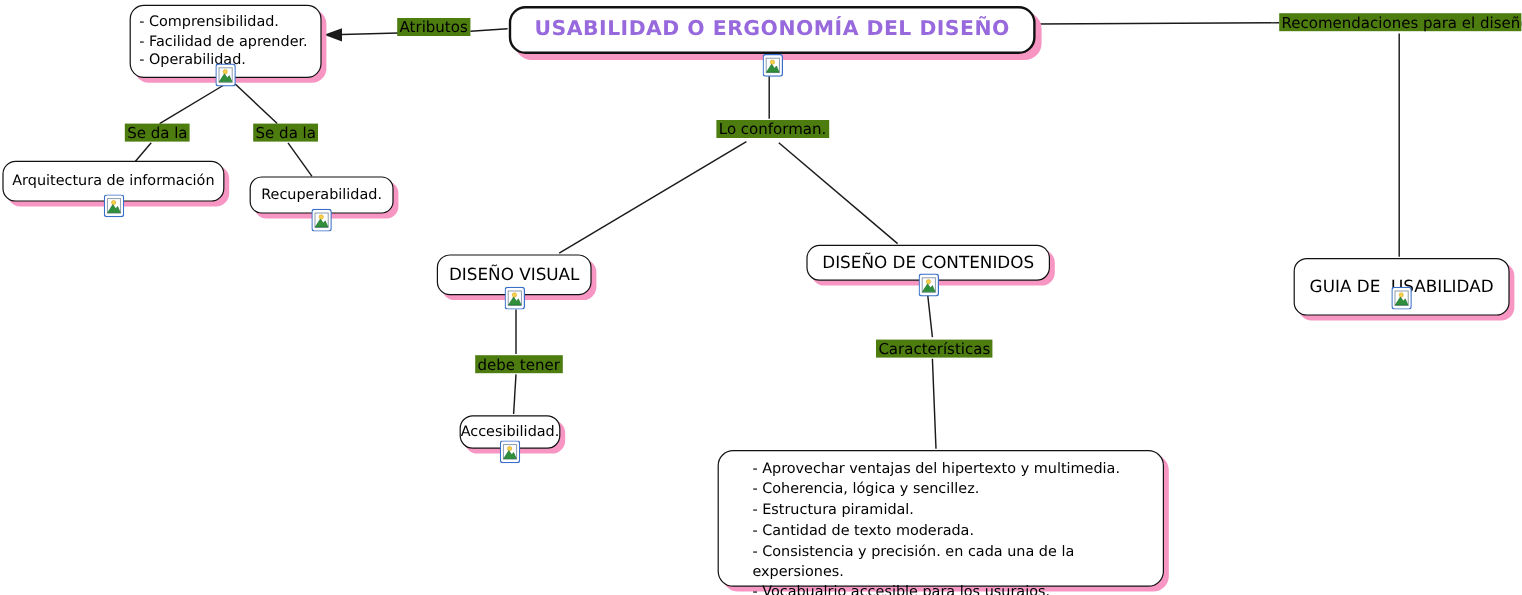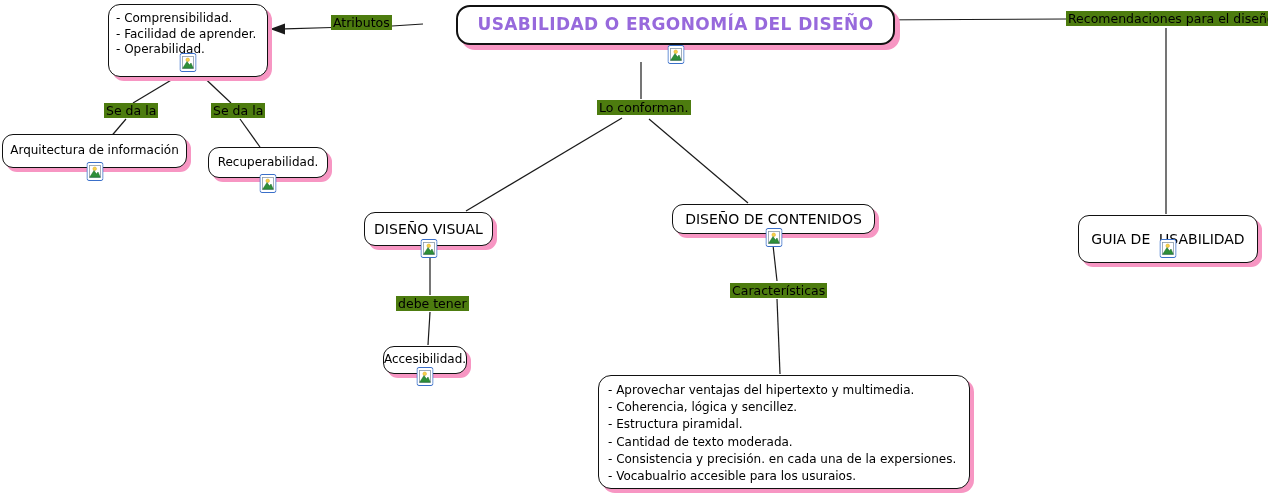--- a/index.html
+++ b/index.html
@@ -66,55 +66,55 @@
 
       <line x1="773" y1="245" x2="777" y2="281"></line>
       <line x1="777" y1="299" x2="780" y2="374"></line>
 
       <line x1="864" y1="20" x2="1066" y2="19"></line>
       <line x1="1166" y1="28" x2="1166" y2="214"></line>
     </g>
     <polygon points="270,29 285,23.5 285,34.5" fill="#1a1a1a"></polygon>
   </svg>
 
-  <div class="node listbox" style="left:108px; top:4px; width:160px; height:73px; border-radius:12px;">
+  <div class="node listbox" style="left:108px; top:4px; width:160px; height:61px; border-radius:12px;">
     <div class="attr-lines">
       <div>- Comprensibilidad.</div>
       <div>- Facilidad de aprender.</div>
       <div>- Operabilidad.</div>
     </div>
     <svg class="res-icon" style="top:48px;" viewBox="0 0 17 19">
       <rect x="0.5" y="0.5" width="16" height="18" rx="2" fill="#ffffff" stroke="#3a6fc9"></rect>
       <rect x="3" y="3.5" width="11" height="12" fill="#ffffff" stroke="#8899aa" stroke-width="0.8"></rect>
       <circle cx="8.2" cy="6.8" r="1.8" fill="#f7d24a" stroke="#d9a520" stroke-width="0.5"></circle>
       <path d="M3.2 15.2 L7.5 8.5 L10 12 L11.5 10 L13.8 15.2 Z" fill="#2f8f3a" stroke="#1c6b28" stroke-width="0.5"></path>
     </svg>
   </div>
 
-  <div class="node titlebox" style="left:424px; top:5px; width:439px; height:40px;margin-left:32px;">
+  <div class="node titlebox" style="left:424px; top:5px; width:439px; height:40px;">
     <span>USABILIDAD O ERGONOMÍA DEL DISEÑO</span>
     <svg class="res-icon" style="top:38px;" viewBox="0 0 17 19">
       <rect x="0.5" y="0.5" width="16" height="18" rx="2" fill="#ffffff" stroke="#3a6fc9"></rect>
       <rect x="3" y="3.5" width="11" height="12" fill="#ffffff" stroke="#8899aa" stroke-width="0.8"></rect>
       <circle cx="8.2" cy="6.8" r="1.8" fill="#f7d24a" stroke="#d9a520" stroke-width="0.5"></circle>
       <path d="M3.2 15.2 L7.5 8.5 L10 12 L11.5 10 L13.8 15.2 Z" fill="#2f8f3a" stroke="#1c6b28" stroke-width="0.5"></path>
     </svg>
   </div>
 
   <div class="node" style="left:2px; top:134px; width:185px; height:34px;">
     <span>Arquitectura de información</span>
     <svg class="res-icon" style="top:27px;" viewBox="0 0 17 19">
       <rect x="0.5" y="0.5" width="16" height="18" rx="2" fill="#ffffff" stroke="#3a6fc9"></rect>
       <rect x="3" y="3.5" width="11" height="12" fill="#ffffff" stroke="#8899aa" stroke-width="0.8"></rect>
       <circle cx="8.2" cy="6.8" r="1.8" fill="#f7d24a" stroke="#d9a520" stroke-width="0.5"></circle>
       <path d="M3.2 15.2 L7.5 8.5 L10 12 L11.5 10 L13.8 15.2 Z" fill="#2f8f3a" stroke="#1c6b28" stroke-width="0.5"></path>
     </svg>
   </div>
 
-  <div class="node" style="left:208px; top:147px; width:120px; height:31px;">
+  <div class="node" style="left:208px; top:147px; width:120px; height:31px;border-radius:10px;">
     <span>Recuperabilidad.</span>
     <svg class="res-icon" style="top:26px;" viewBox="0 0 17 19">
       <rect x="0.5" y="0.5" width="16" height="18" rx="2" fill="#ffffff" stroke="#3a6fc9"></rect>
       <rect x="3" y="3.5" width="11" height="12" fill="#ffffff" stroke="#8899aa" stroke-width="0.8"></rect>
       <circle cx="8.2" cy="6.8" r="1.8" fill="#f7d24a" stroke="#d9a520" stroke-width="0.5"></circle>
       <path d="M3.2 15.2 L7.5 8.5 L10 12 L11.5 10 L13.8 15.2 Z" fill="#2f8f3a" stroke="#1c6b28" stroke-width="0.5"></path>
     </svg>
   </div>
 
   <div class="node caps" style="left:364px; top:212px; width:129px; height:34px;">
@@ -150,21 +150,21 @@
   <div class="node caps pre" style="left:1078px; top:215px; width:180px; height:48px;">
     <span>GUIA DE  USABILIDAD</span>
     <svg class="res-icon" style="top:23px;" viewBox="0 0 17 19">
       <rect x="0.5" y="0.5" width="16" height="18" rx="2" fill="#ffffff" stroke="#3a6fc9"></rect>
       <rect x="3" y="3.5" width="11" height="12" fill="#ffffff" stroke="#8899aa" stroke-width="0.8"></rect>
       <circle cx="8.2" cy="6.8" r="1.8" fill="#f7d24a" stroke="#d9a520" stroke-width="0.5"></circle>
       <path d="M3.2 15.2 L7.5 8.5 L10 12 L11.5 10 L13.8 15.2 Z" fill="#2f8f3a" stroke="#1c6b28" stroke-width="0.5"></path>
     </svg>
   </div>
 
-  <div class="node listbox" style="left:598px; top:375px; width:372px; height:114px;">
+  <div class="node listbox" style="left:598px; top:375px; width:372px; height:114px;padding-left:19px;">
     <div class="char-lines">
       <div>- Aprovechar ventajas del hipertexto y multimedia.</div>
       <div>- Coherencia, lógica y sencillez.</div>
       <div>- Estructura piramidal.</div>
       <div>- Cantidad de texto moderada.</div>
       <div>- Consistencia y precisión. en cada una de la expersiones.</div>
       <div>- Vocabualrio accesible para los usuraios.</div>
     </div>
   </div>
 

